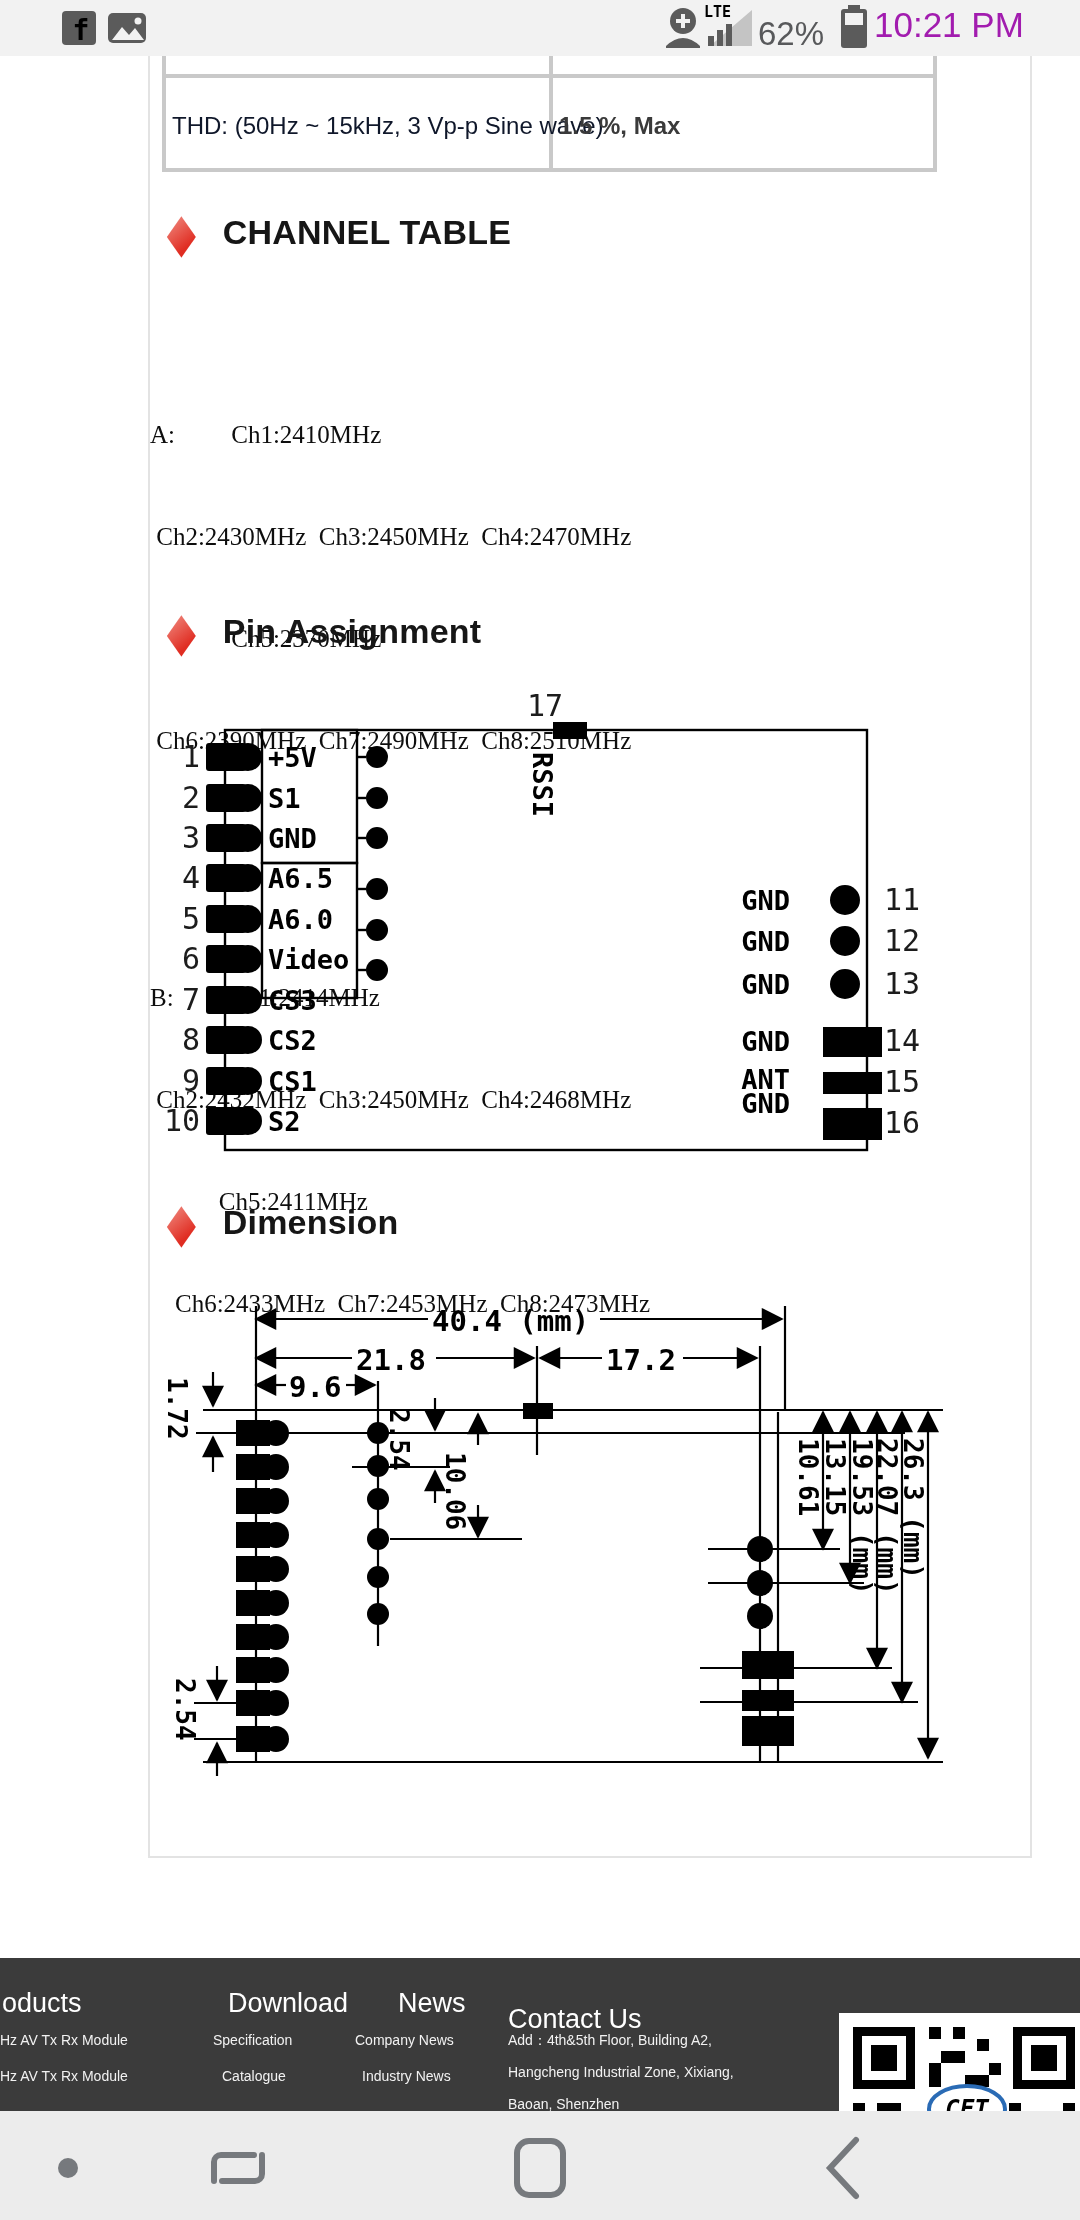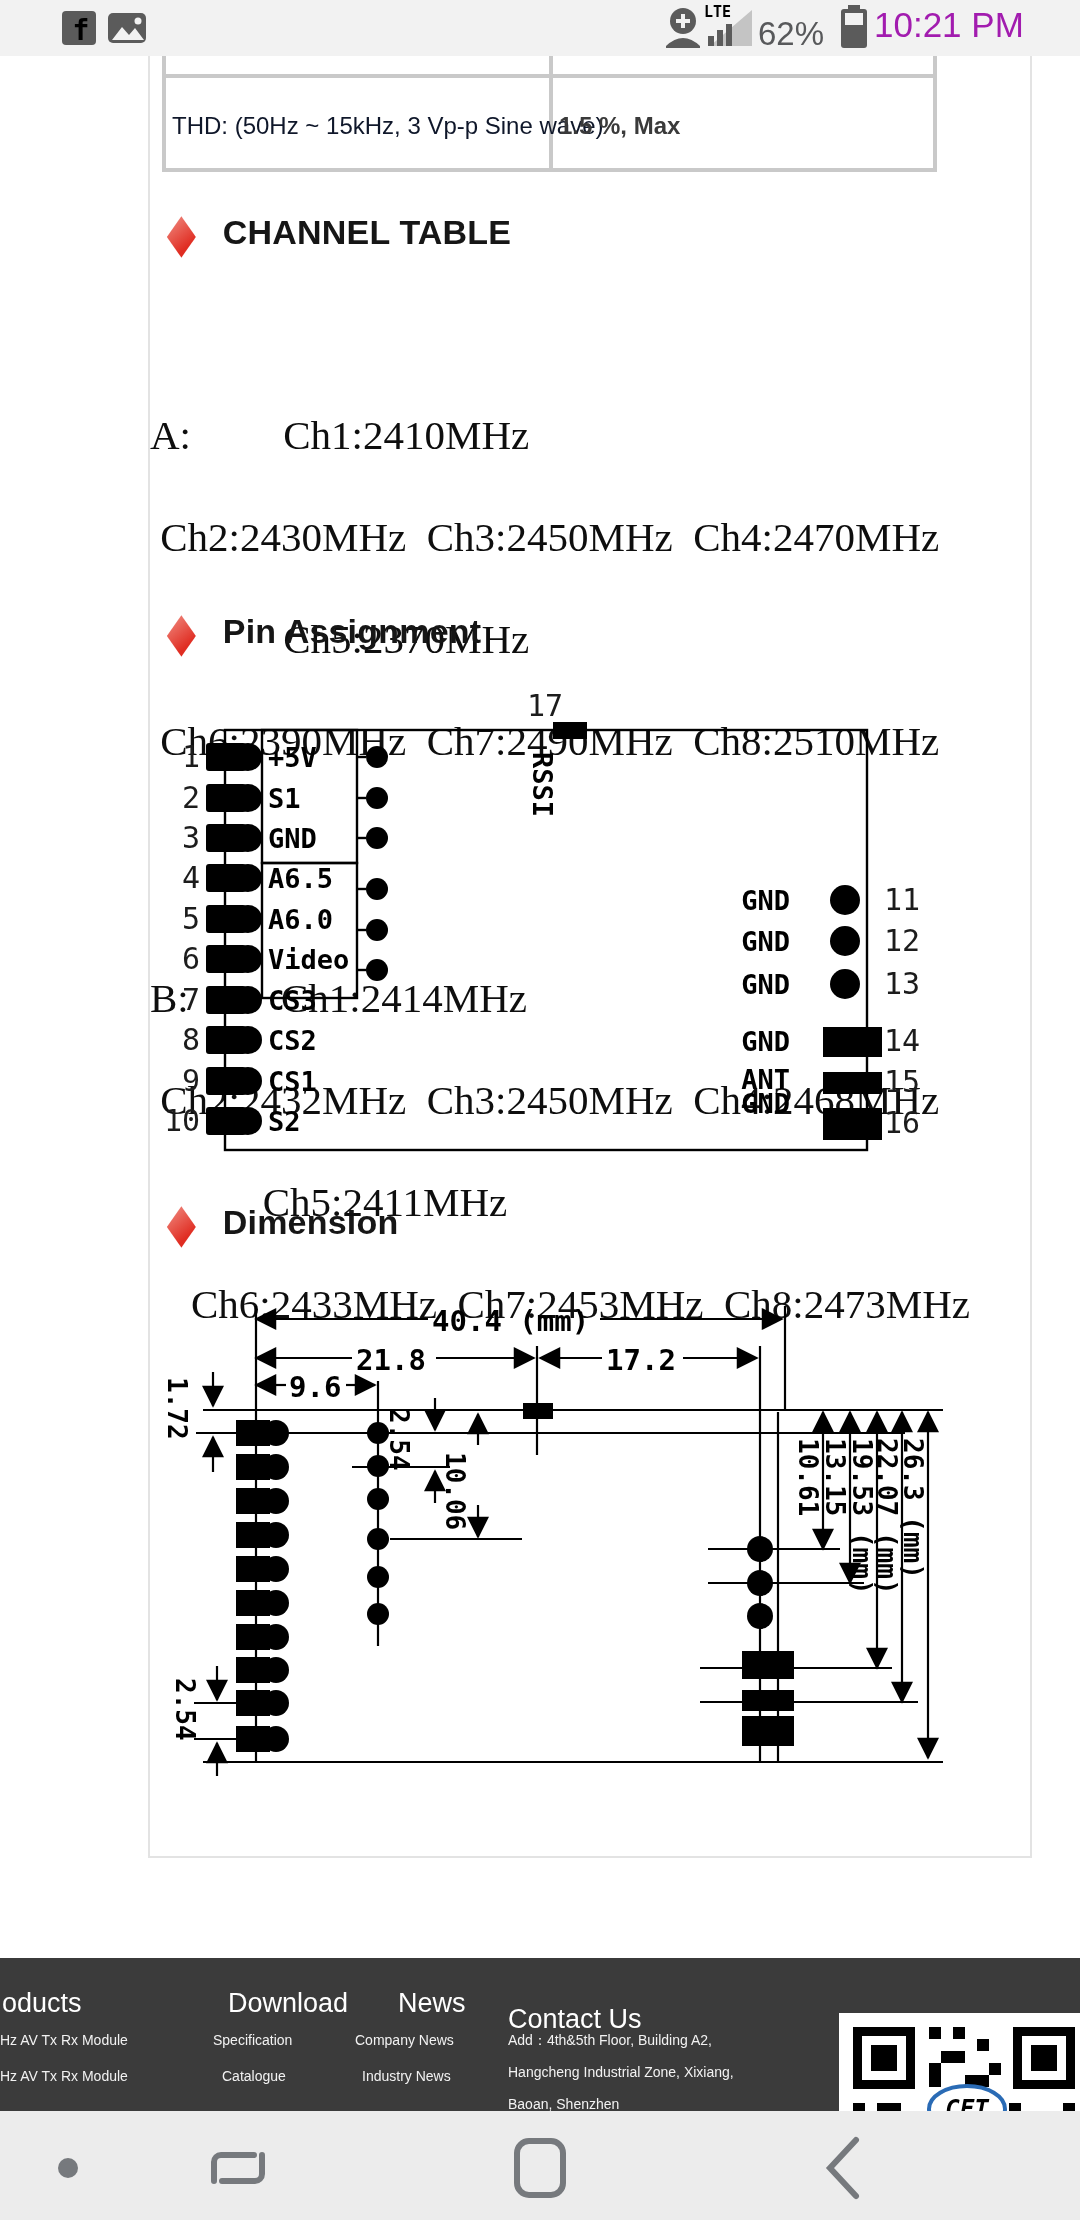--- a/index.html
+++ b/index.html
@@ -24,21 +24,21 @@
 
   
   .heading{display:flex;align-items:center;gap:26px;height:50px;}
   .diamond{font-size:40px;line-height:40px;color:#e7483e;
            transform:scaleY(1.35) scaleX(0.95);display:inline-block;
            background:linear-gradient(150deg,#f2968c 10%,#e02d22 75%);
            -webkit-background-clip:text;background-clip:text;-webkit-text-fill-color:transparent;}
   .heading-text{font-size:34px;font-weight:bold;color:#161616;letter-spacing:0.2px;}
 
   
-  .channels{left:150px;top:282px;font-family:"Liberation Serif",serif;font-size:41px;
+  .channels{left:150px;top:282px;font-family:"Liberation Serif",serif;font-size:25px;
             color:#0e0e0e;white-space:pre;line-height:34px;}
   .stanza+.stanza{margin-top:19px;}
 
   svg text{font-family:"DejaVu Sans Mono",monospace;fill:#000;}
   svg .lbl{font-weight:bold;font-size:27px;}
   svg .num{font-size:30px;fill:#1c1c1c;}
   svg .dim{font-weight:bold;font-size:29px;}
   svg .dimr{font-weight:bold;font-size:26px;}
 
   

